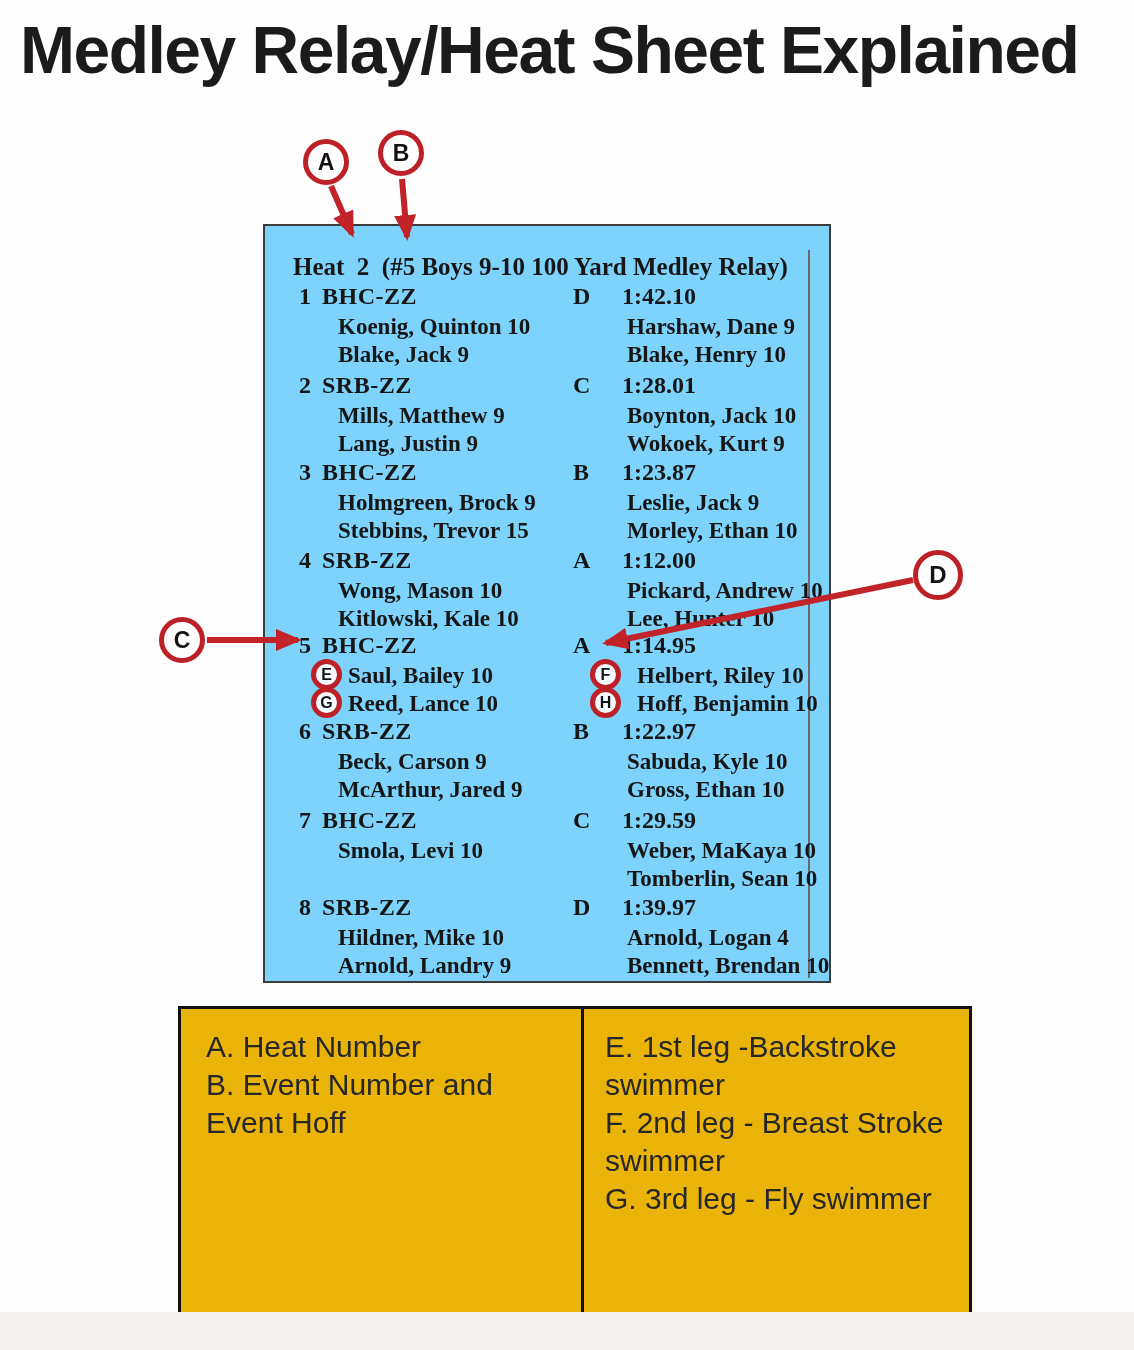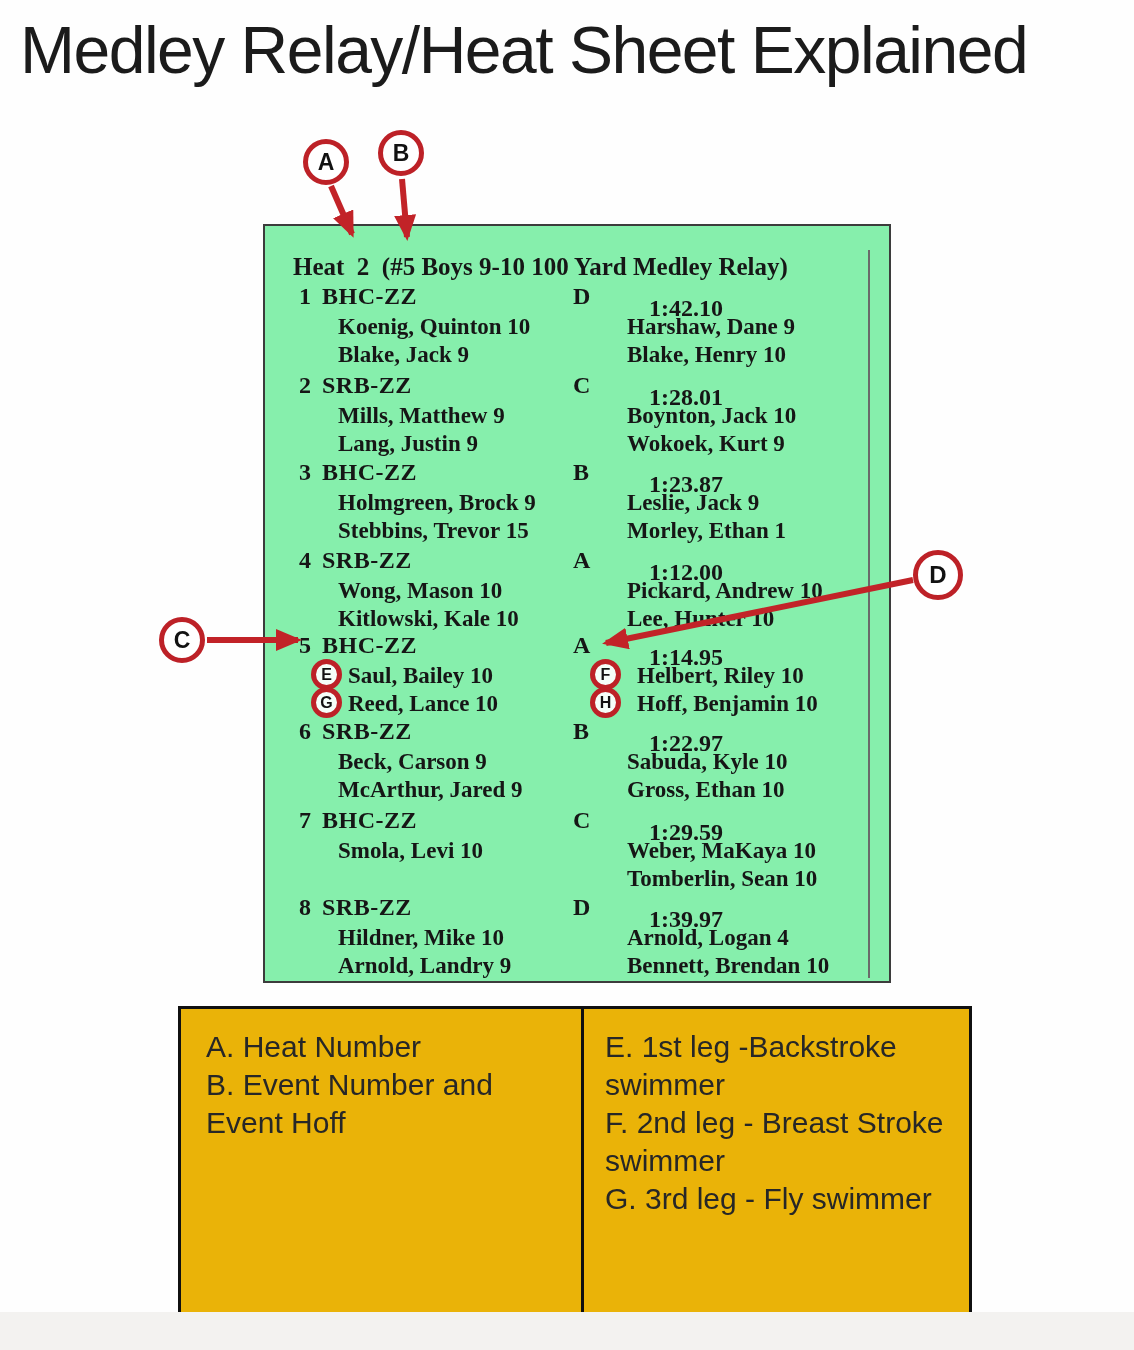--- a/index.html
+++ b/index.html
@@ -3,38 +3,38 @@
 <meta charset="utf-8">
 <style>
   html,body{margin:0;padding:0;}
   body{
     width:1134px;height:1350px;position:relative;overflow:hidden;
     background:#fefefe;
     font-family:"Liberation Sans",sans-serif;
   }
   .page-title{
     position:absolute;left:20px;top:12px;width:1100px;
-    font-size:66px;font-weight:400;letter-spacing:-1.5px;color:#1b1b1b;
+    font-size:66px;font-weight:700;letter-spacing:-1.5px;color:#1b1b1b;
     font-family:"Liberation Sans",sans-serif;white-space:nowrap;
   }
   
   .sheet{
-    position:absolute;left:263px;top:224px;width:628px;height:759px;
-    background:#86efac;border:2px solid #3c3c3c;box-sizing:border-box;
+    position:absolute;left:263px;top:224px;width:568px;height:759px;
+    background:#7dd3fc;border:2px solid #3c3c3c;box-sizing:border-box;
     font-family:"Liberation Serif",serif;color:#161616;text-decoration:underline;
   }
   .sheet-vrule{position:absolute;right:19px;top:24px;bottom:3px;width:2px;background:#6a6a6a;}
   .heat-header{
     position:absolute;left:28px;top:27px;font-size:25px;font-weight:700;white-space:pre;
   }
   .lane{position:absolute;left:0;width:100%;height:90px;}
   .lane .no{position:absolute;left:30px;width:20px;text-align:center;font-size:24px;font-weight:600;}
   .lane .team{position:absolute;left:57px;font-size:24px;font-weight:600;letter-spacing:.5px;}
   .lane .letter{position:absolute;left:308px;font-size:24px;font-weight:600;}
-  .lane .time{position:absolute;left:330px;width:128px;text-align:right;font-size:24px;font-weight:600;margin-top:12px;}
+  .lane .time{position:absolute;left:330px;width:128px;text-align:center;font-size:24px;font-weight:600;}
   .sw{position:absolute;font-size:23px;font-weight:600;white-space:nowrap;}
   .sw.r1{top:31px}
   .sw.r2{top:59px}
   .sw.c1{left:73px}
   .sw.c2{left:362px}
   .sw.marked{padding-left:10px;}
   
   .ring{
     position:absolute;border-radius:50%;box-sizing:border-box;
     background:rgba(255,255,255,.92);
@@ -94,21 +94,21 @@
   </div>
 
   <div class="lane" style="top:233px">
     <span class="no">3</span>
     <span class="team">BHC-ZZ</span>
     <span class="letter">B</span>
     <span class="time">1:23.87</span>
     <span class="sw r1 c1">Holmgreen, Brock 9</span>
     <span class="sw r1 c2">Leslie, Jack 9</span>
     <span class="sw r2 c1">Stebbins, Trevor 15</span>
-    <span class="sw r2 c2">Morley, Ethan 1</span>
+    <span class="sw r2 c2">Morley, Ethan 10</span>
   </div>
 
   <div class="lane" style="top:321px">
     <span class="no">4</span>
     <span class="team">SRB-ZZ</span>
     <span class="letter">A</span>
     <span class="time">1:12.00</span>
     <span class="sw r1 c1">Wong, Mason 10</span>
     <span class="sw r1 c2">Pickard, Andrew 10</span>
     <span class="sw r2 c1">Kitlowski, Kale 10</span>

